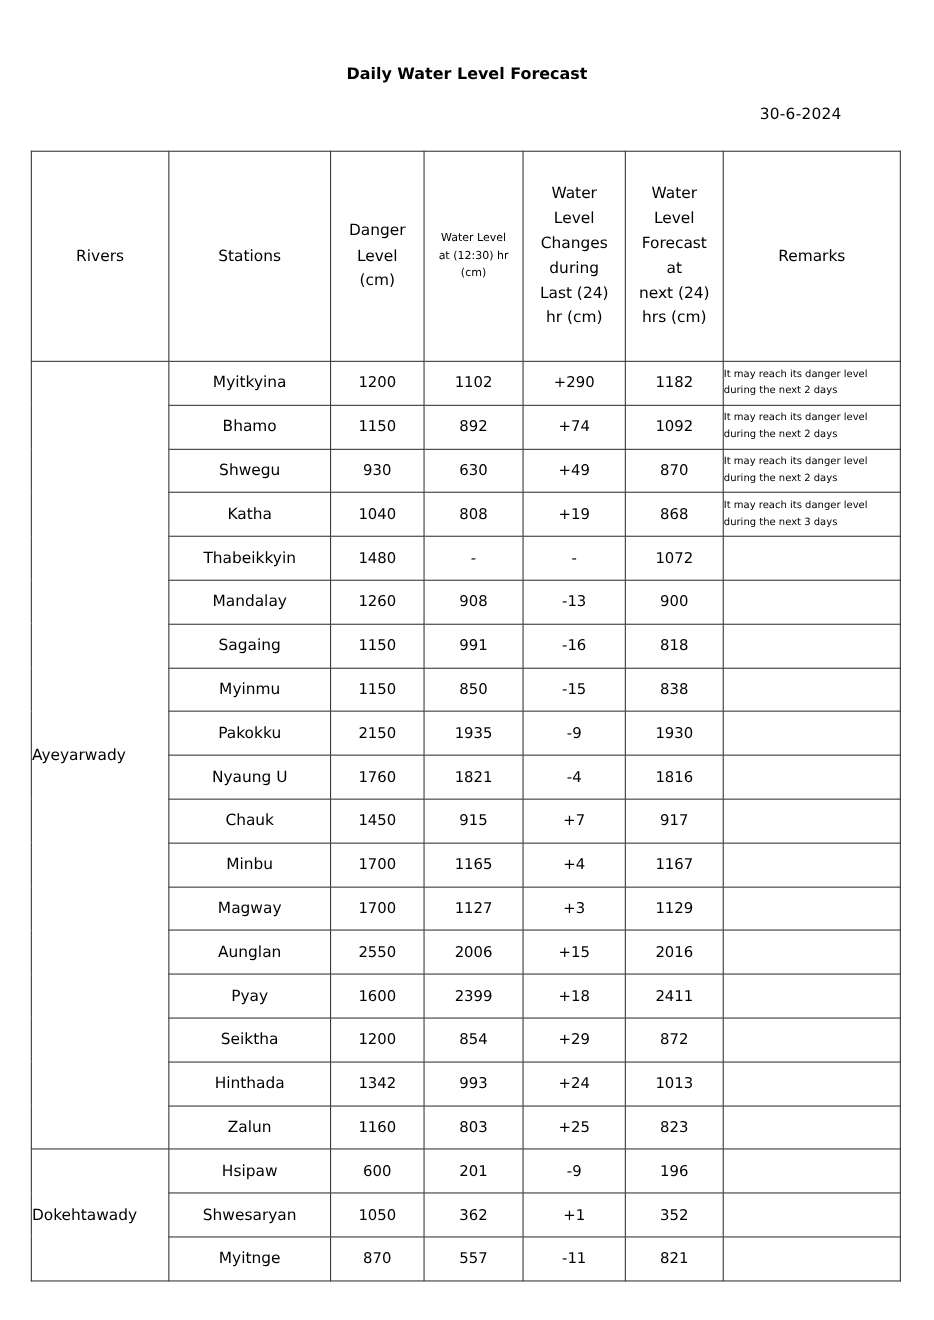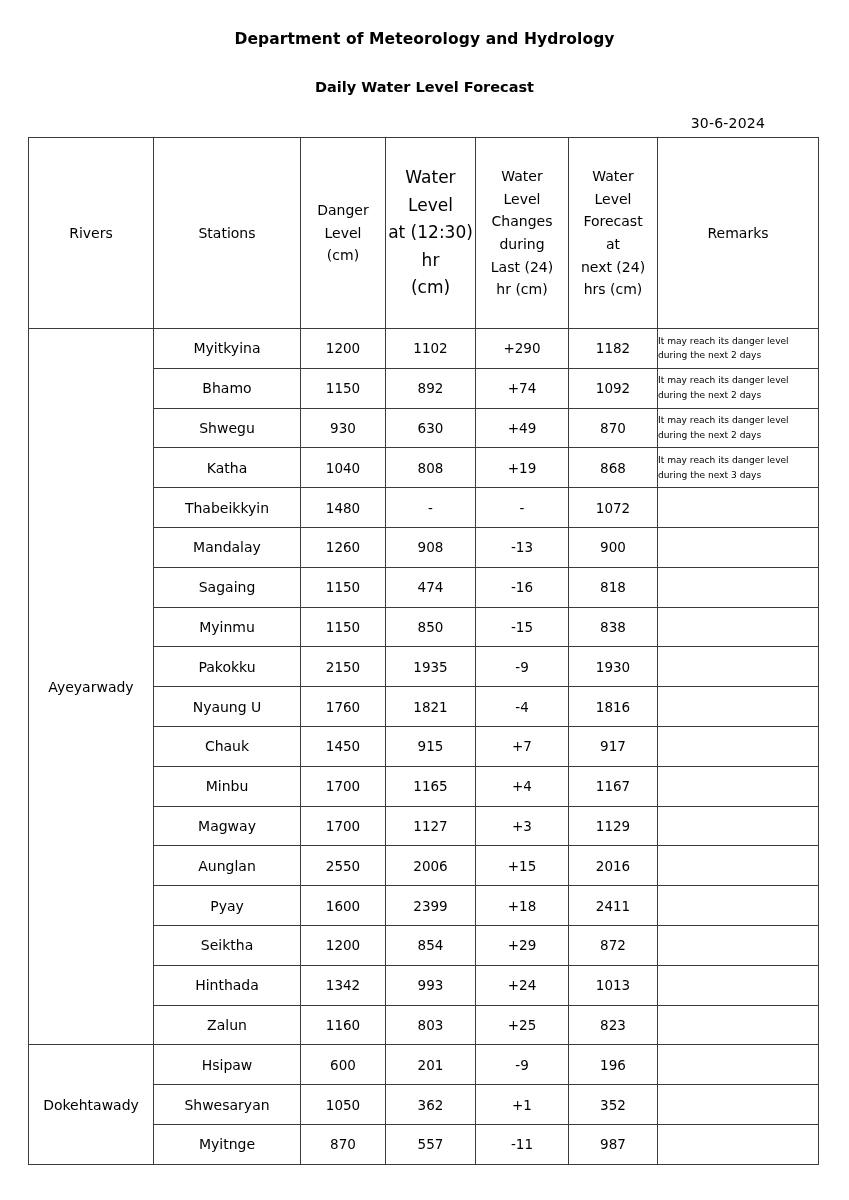--- a/index.html
+++ b/index.html
@@ -72,28 +72,28 @@
   col.c-forecast { width: 89px; }
   col.c-remarks  { width: 161px; }
 
   thead td {
     height: 190px;
     text-align: center;
     font-size: 14px;
     line-height: 1.62;
   }
   thead td.hdr-narrow {
-    font-size: 17px;
+    font-size: 10px;
   }
 
   tbody td {
     height: 38.8px;
   }
   td.river-cell {
-    text-align: center;
+    text-align: left;
     font-size: 14px;
     vertical-align: middle;
   }
   td.station-cell {
     text-align: center;
     font-size: 14px;
     padding-left: 9px;
   }
   td.num-cell {
     text-align: center;
@@ -107,21 +107,20 @@
     padding-right: 2px;
   }
   .remark-line { display: block; white-space: nowrap; }
 </style>
 </head>
 <body>
 
 <div class="page">
 
   <div class="title-block">
-    <div class="title-main">Department of Meteorology and Hydrology</div>
     <div class="title-sub">Daily Water Level Forecast</div>
   </div>
 
   <div class="date-line">30-6-2024</div>
 
   <table class="wl">
     <colgroup>
       <col class="c-river">
         <col class="c-station">
         <col class="c-danger">
@@ -221,21 +220,21 @@
           <td class="station-cell">Mandalay</td>
           <td class="num-cell">1260</td>
           <td class="num-cell">908</td>
           <td class="num-cell">-13</td>
           <td class="num-cell">900</td>
           <td class="remark-cell"></td>
         </tr>
         <tr>
           <td class="station-cell">Sagaing</td>
           <td class="num-cell">1150</td>
-          <td class="num-cell">474</td>
+          <td class="num-cell">991</td>
           <td class="num-cell">-16</td>
           <td class="num-cell">818</td>
           <td class="remark-cell"></td>
         </tr>
         <tr>
           <td class="station-cell">Myinmu</td>
           <td class="num-cell">1150</td>
           <td class="num-cell">850</td>
           <td class="num-cell">-15</td>
           <td class="num-cell">838</td>
@@ -336,19 +335,19 @@
           <td class="num-cell">362</td>
           <td class="num-cell">+1</td>
           <td class="num-cell">352</td>
           <td class="remark-cell"></td>
         </tr>
         <tr>
           <td class="station-cell">Myitnge</td>
           <td class="num-cell">870</td>
           <td class="num-cell">557</td>
           <td class="num-cell">-11</td>
-          <td class="num-cell">987</td>
+          <td class="num-cell">821</td>
           <td class="remark-cell"></td>
         </tr>
       </tbody>
   </table>
 
 </div>
 
 </body></html>

